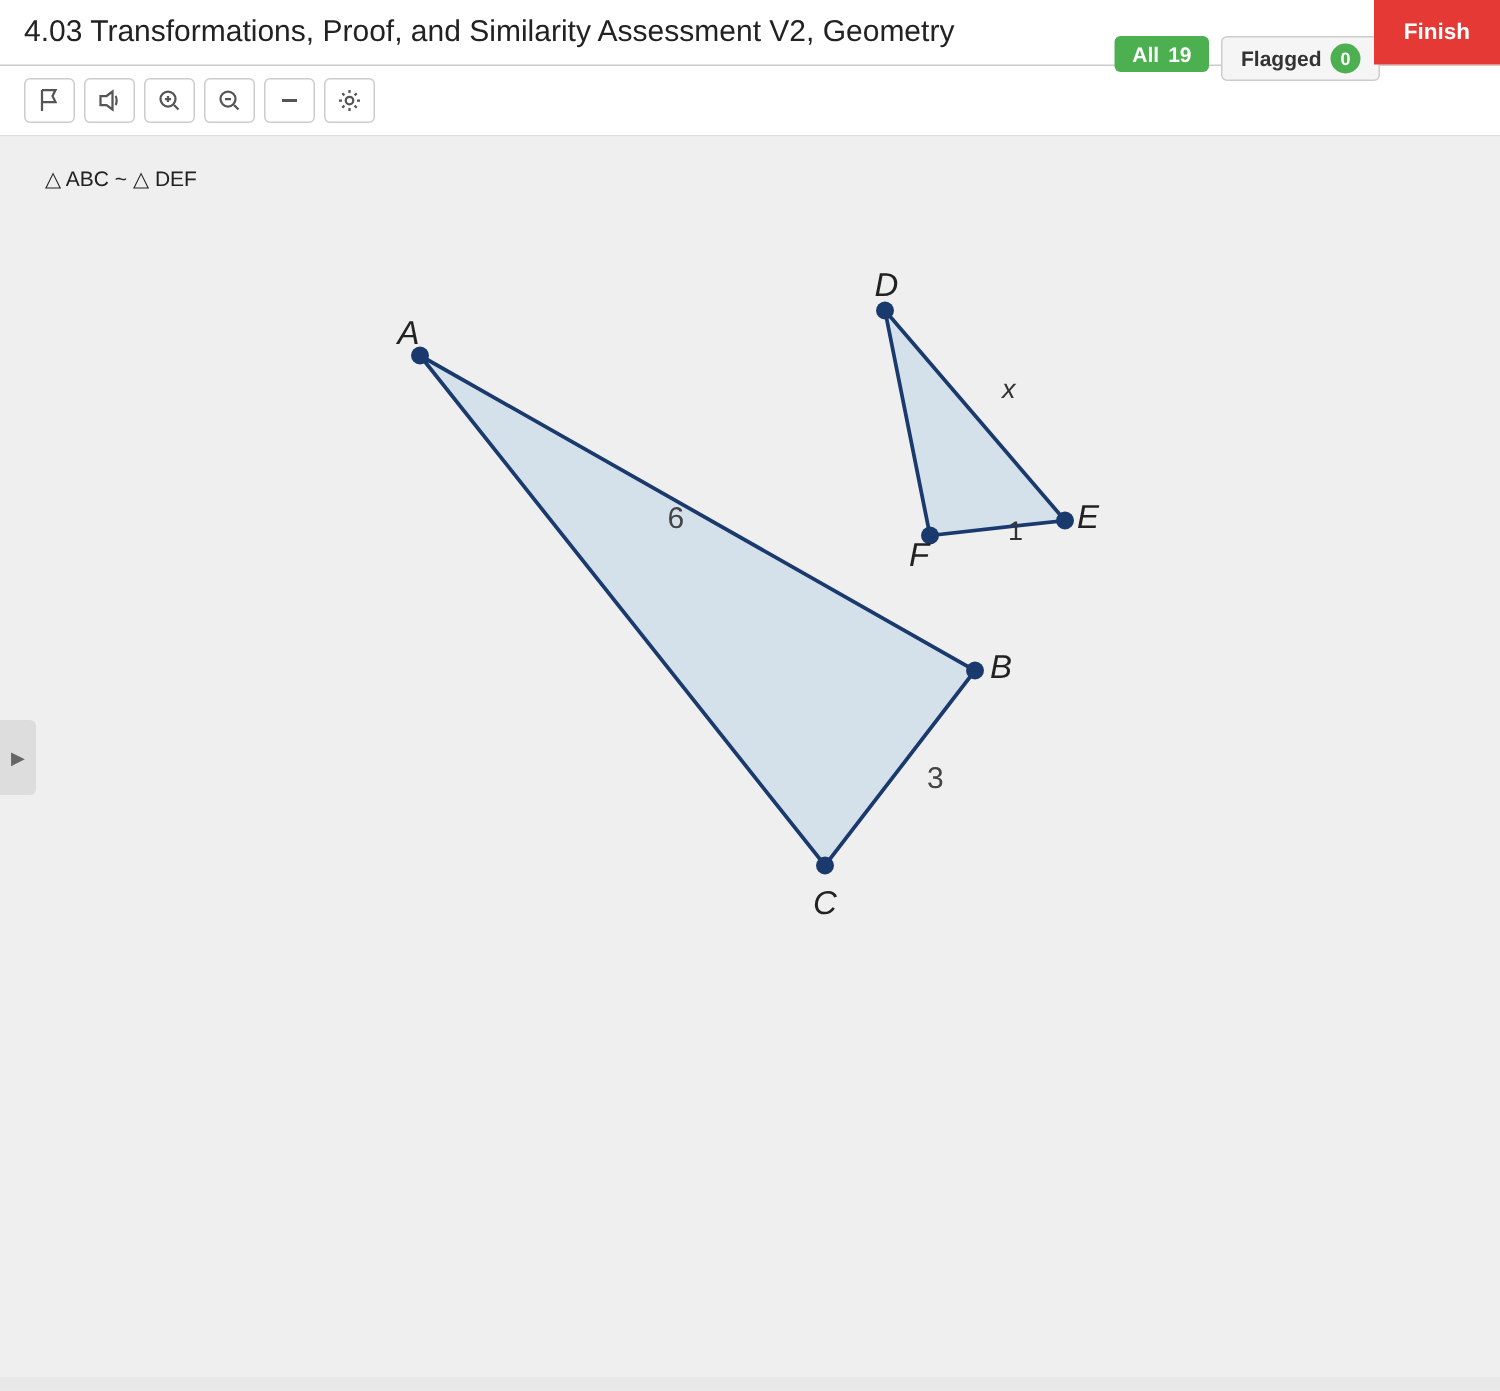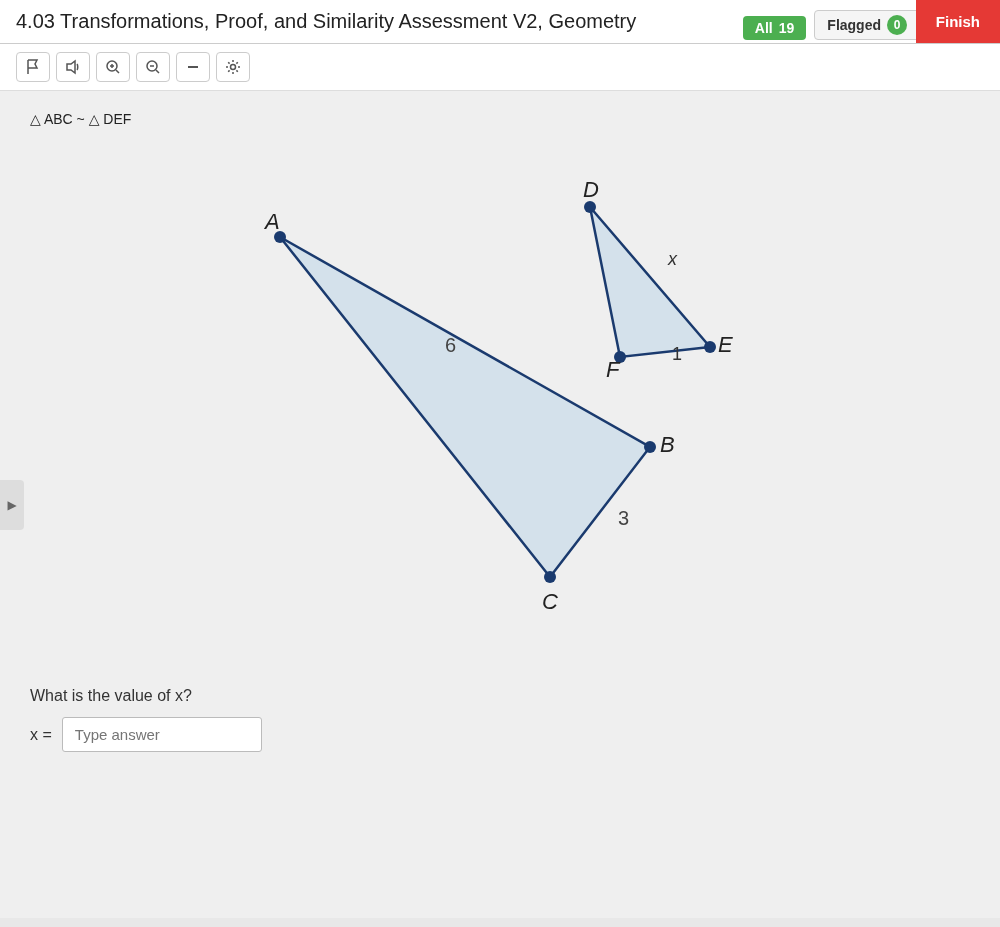--- a/index.html
+++ b/index.html
@@ -62,24 +62,24 @@
       height: 30px;
       cursor: pointer;
       display: flex;
       align-items: center;
       justify-content: center;
       font-size: 14px;
       color: #444;
     }
     .status-bar {
       position: absolute;
-      top: 10px;
+      top: 24px;
       right: 80px;
       display: flex;
-      align-items: flex-end;
+      align-items: flex-start;
       gap: 8px;
     }
     .status-badge {
       padding: 4px 12px;
       border-radius: 4px;
       font-size: 14px;
       font-weight: bold;
       color: white;
       display: flex;
       align-items: center;
@@ -275,22 +275,15 @@
         <text x="668" y="205" font-size="22" font-style="italic" fill="#222">E</text>
         <text x="556" y="230" font-size="22" font-style="italic" fill="#222">F</text>
 
         <text x="618" y="118" font-size="18" font-style="italic" fill="#333">x</text>
 
         <text x="622" y="213" font-size="18" fill="#333">1</text>
 
       </svg>
     </div>
 
-    <div class="question-section">
-      <div class="question-label">What is the value of x?</div>
-      <div class="answer-row">
-        <span class="eq-label">x =</span>
-        <input type="text" class="answer-input" placeholder="Type answer" style="">
-      </div>
-    </div>
 
   </div>
 </div>
 
 </body></html>

